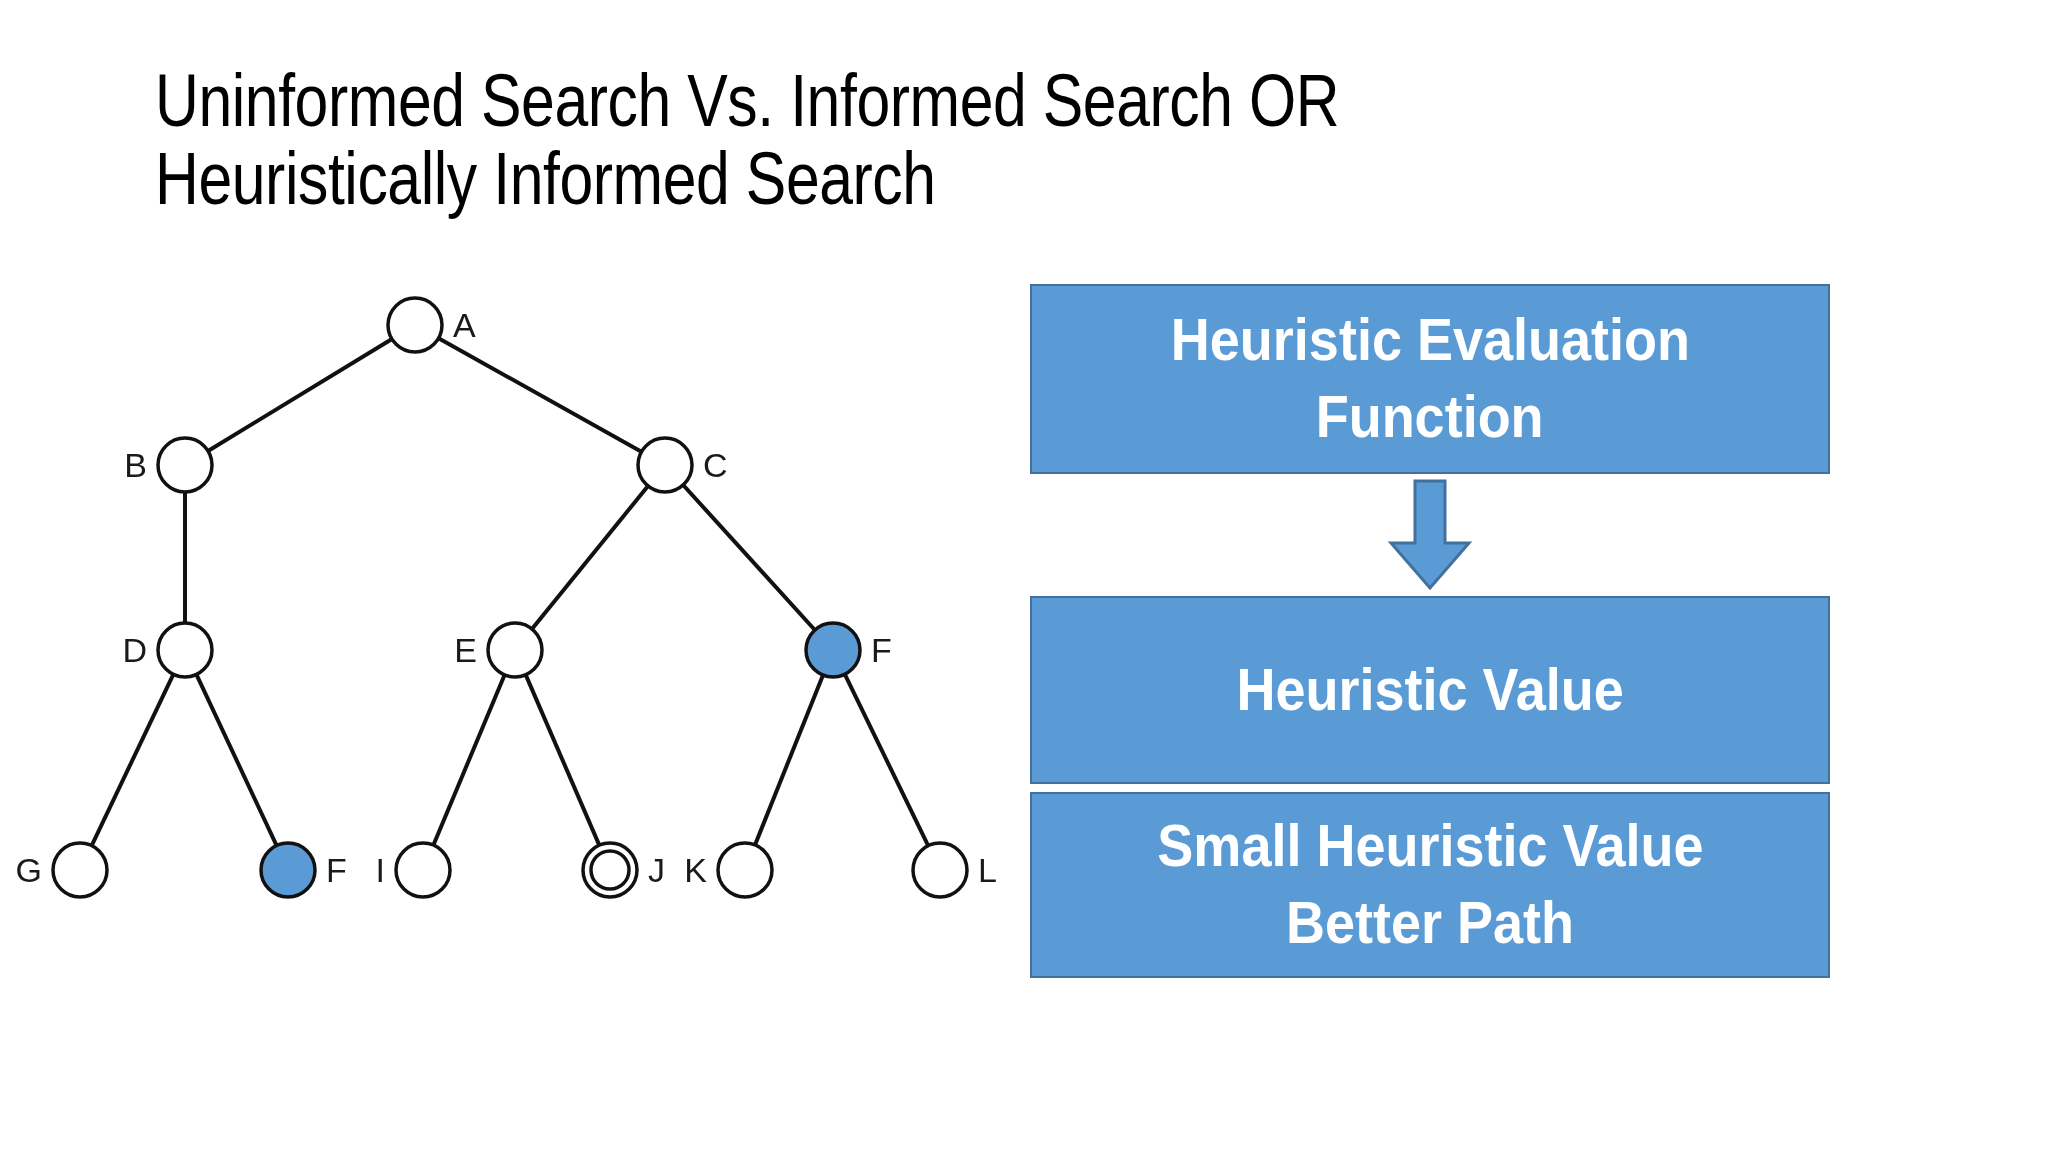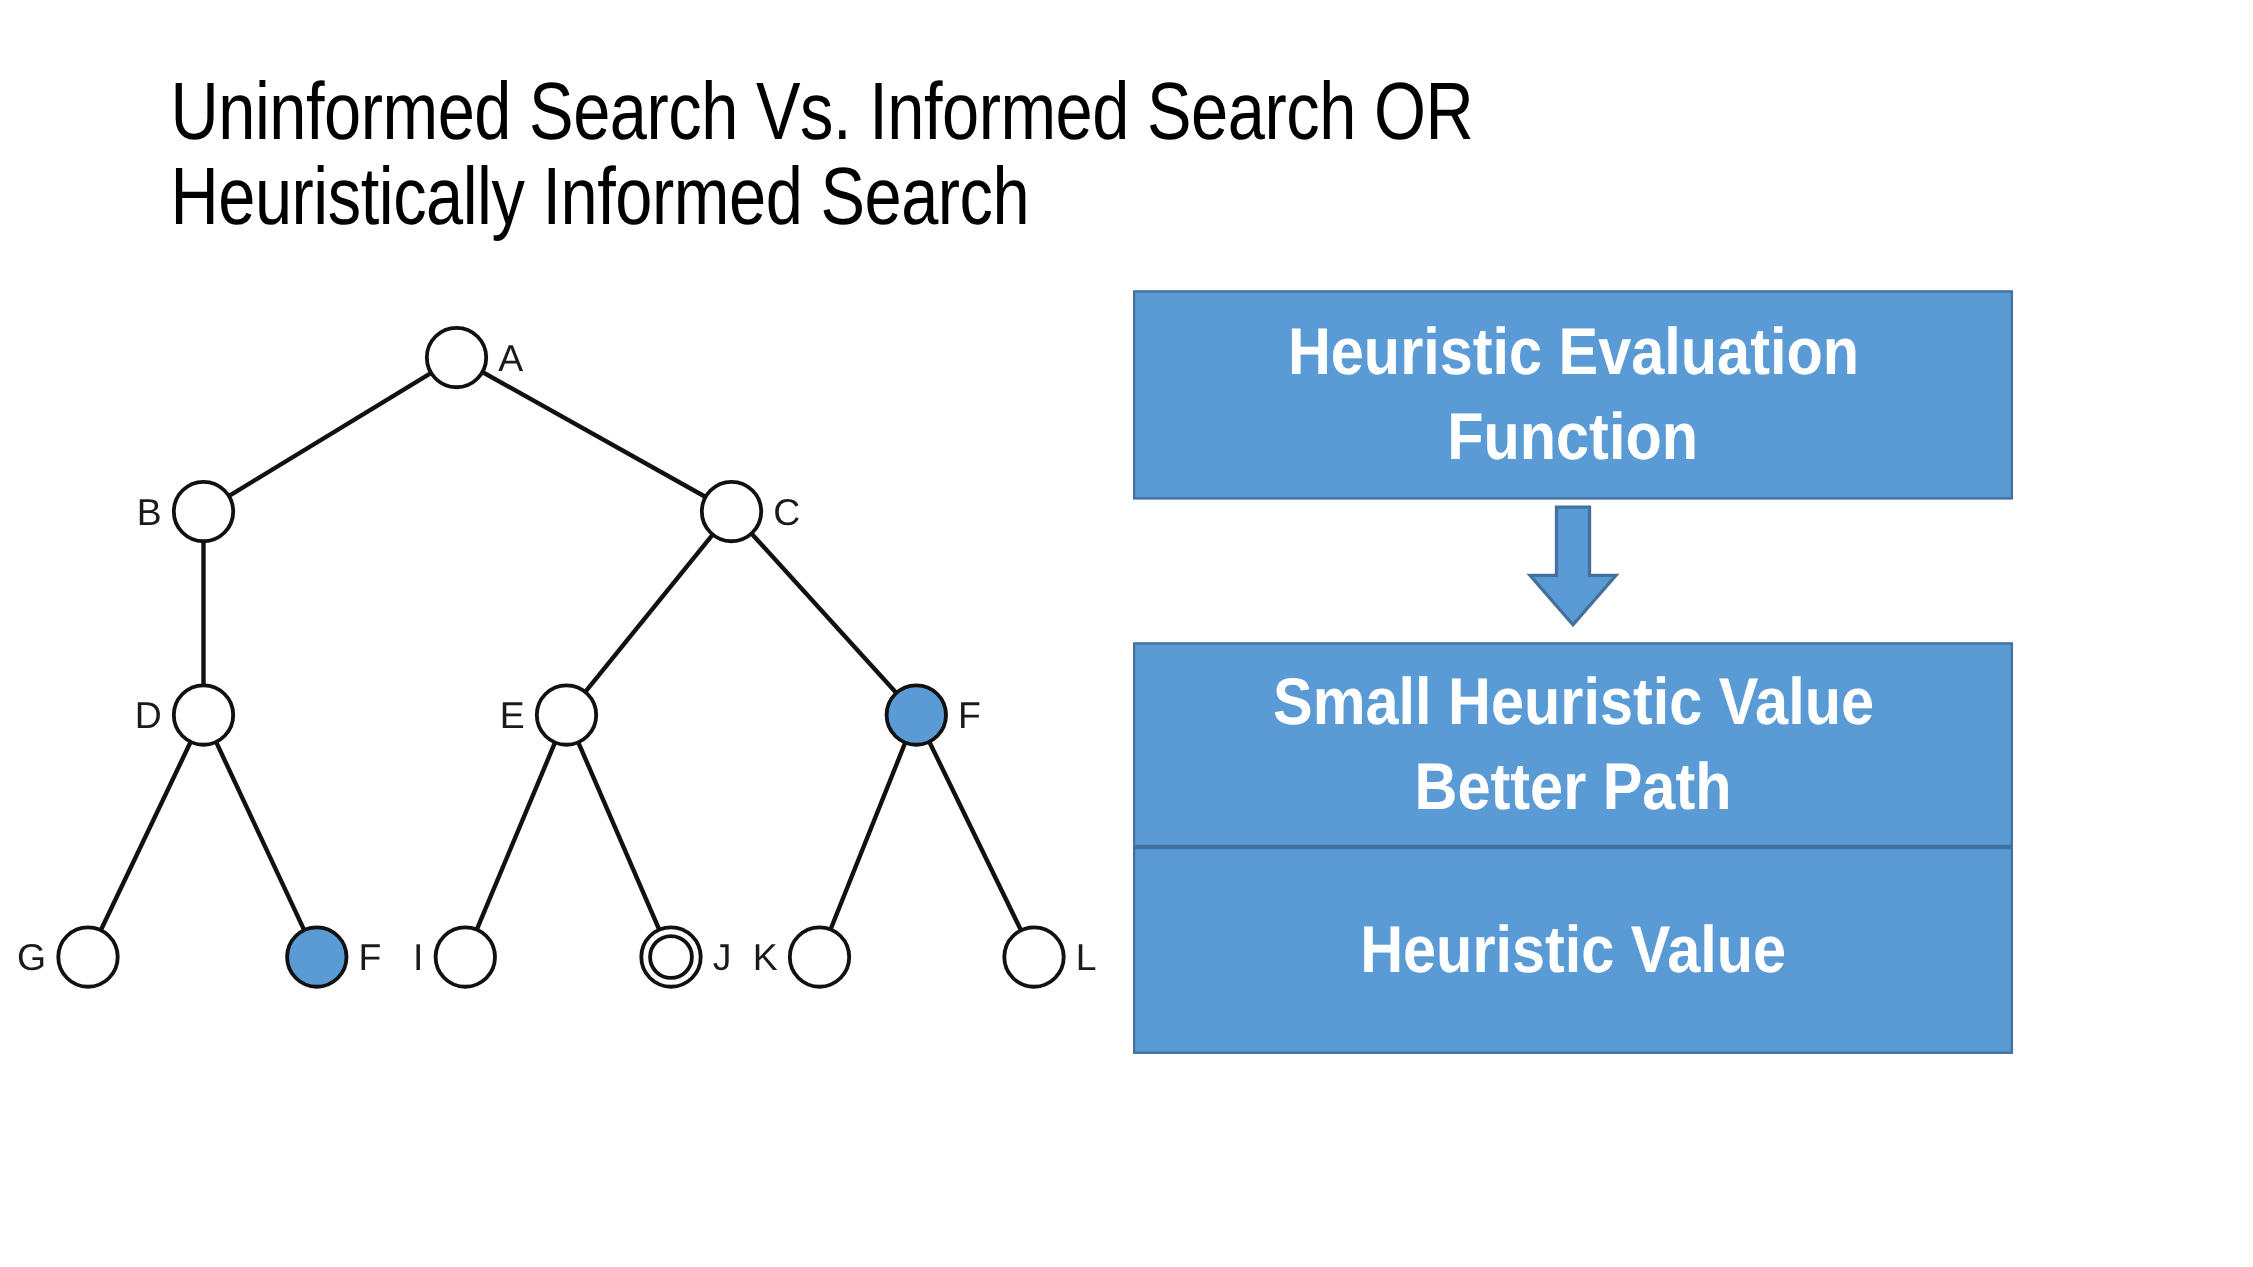--- a/index.html
+++ b/index.html
@@ -58,21 +58,21 @@
   .tree-label {
     font-family: "Liberation Sans", sans-serif;
     font-size: 34px;
     fill: #1a1a1a;
   }
 
   
   #panel {
     position: absolute;
     left: 1030px;
-    top: 264px;
+    top: 284px;
     width: 800px;
   }
 
   .callout {
     box-sizing: border-box;
     background: #5B9BD5;
     border: 2px solid #41719C;
     color: #ffffff;
     display: flex;
     flex-direction: column;
@@ -187,24 +187,24 @@
       <div class="ct">Heuristic Evaluation</div>
       <div class="ct">Function</div>
     </div>
 
     <div id="arrow-zone">
       <svg width="86" height="112" viewBox="0 0 86 112">
         <polygon points="28,2 58,2 58,64 82,64 43,109 4,64 28,64" fill="#5B9BD5" stroke="#41719C" stroke-width="3" stroke-linejoin="miter"></polygon>
       </svg>
     </div>
 
+    <div class="callout" id="box-value">
+      <div class="ct">Heuristic Value</div>
+    </div>
+
     <div class="callout" id="box-better">
       <div class="ct">Small Heuristic Value</div>
       <div class="ct">Better Path</div>
     </div>
 
-    <div class="callout" id="box-value">
-      <div class="ct">Heuristic Value</div>
-    </div>
-
   </div>
 
 </div>
 
 </body></html>

